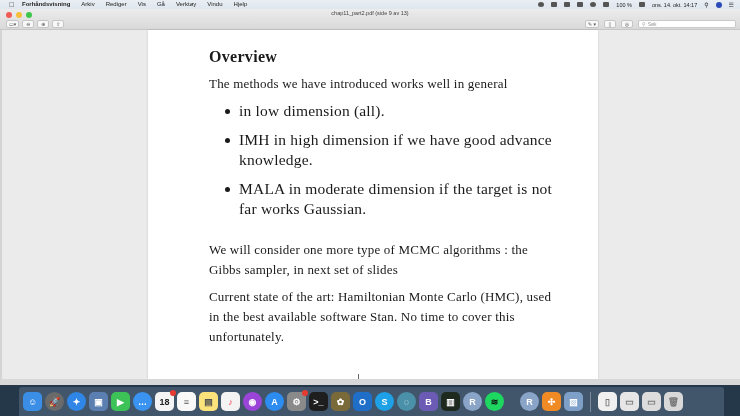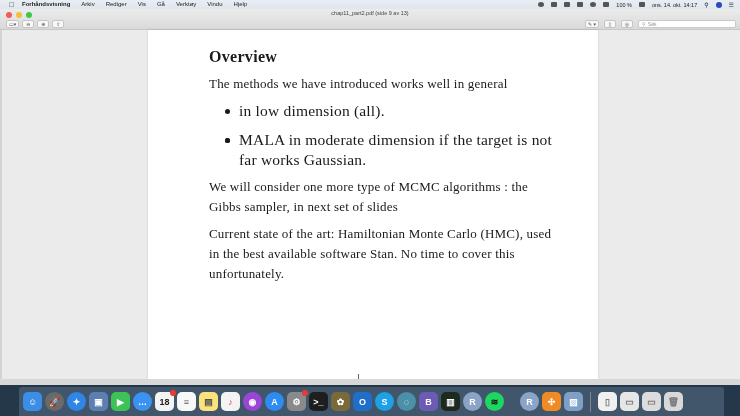--- a/index.html
+++ b/index.html
@@ -28,21 +28,21 @@
   .tb-right { position: absolute; right: 4px; top: 11px; display: flex; gap: 5px; align-items: center; }
   .search-box { width: 98px; height: 8px; background: #fff; border: 1px solid #c9c9c9; border-radius: 2px; font-size: 5px; color: #999; display: flex; align-items: center; padding-left: 3px; gap: 2px; }
 
   
   .viewport { position: absolute; left: 0; top: 30px; width: 740px; height: 349px; background: #ebebeb; border-left: 2px solid #d4d4d4; }
   .page { position: absolute; left: 146px; top: 0; width: 450px; height: 349px; background: #ffffff; box-shadow: 0 0 2px rgba(0,0,0,0.15); }
   .content { position: absolute; left: 61px; top: 18px; width: 350px; font-family: "DejaVu Serif", "Liberation Serif", serif; color: #1a1a1a; }
   .h-title { font-family: "Liberation Serif", serif; font-weight: bold; font-size: 16px; letter-spacing: 0.3px; margin-bottom: 8px; }
   .para { font-family: "Liberation Serif", serif; font-size: 13px; line-height: 20px; letter-spacing: 0.2px; }
   .para + .para { margin-top: 7px; }
-  .bullets { list-style: none; margin-top: 7px; margin-bottom: 7px; padding-left: 16px; }
+  .bullets { list-style: none; margin-top: 7px; margin-bottom: 21px; padding-left: 16px; }
   .bullets li { position: relative; padding-left: 14px; font-family: "Liberation Serif", serif; font-size: 15.5px; line-height: 20px; letter-spacing: 0.2px; }
   .bullets li + li { margin-top: 9px; }
   .bullets li .dot { position: absolute; left: 0; top: 8px; width: 5px; height: 5px; border-radius: 50%; background: #1a1a1a; }
   .cursor { position: absolute; left: 356px; top: 344px; width: 1px; height: 6px; background: #666; }
 
   
   .bottom-strip { position: absolute; left: 0; top: 379px; width: 740px; height: 6px; background: #d8d8d8; }
 
   
   .dock-bg { position: absolute; left: 0; top: 385px; width: 740px; height: 31px; background: #24384a; }
@@ -106,21 +106,21 @@
   </div>
 </div>
 
 <div class="viewport">
   <div class="page">
     <div class="content">
       <div class="h-title">Overview</div>
       <p class="para">The methods we have introduced works well in general</p>
       <ul class="bullets">
         <li><span class="dot"></span><span>in low dimension (all).</span></li>
-        <li><span class="dot"></span></li>
+        <li><span class="dot"></span><span>IMH in high dimension if we have good advance knowledge.</span></li>
         <li><span class="dot"></span><span>MALA in moderate dimension if the target is not far works Gaussian.</span></li>
       </ul>
       <p class="para">We will consider one more type of MCMC algorithms :  the Gibbs sampler, in next set of slides</p>
       <p class="para">Current state of the art:  Hamiltonian Monte Carlo (HMC), used in the best available software Stan.  No time to cover this unfortunately.</p>
     </div>
   </div>
   <div class="cursor"></div>
 </div>
 
 <div class="bottom-strip"></div>

